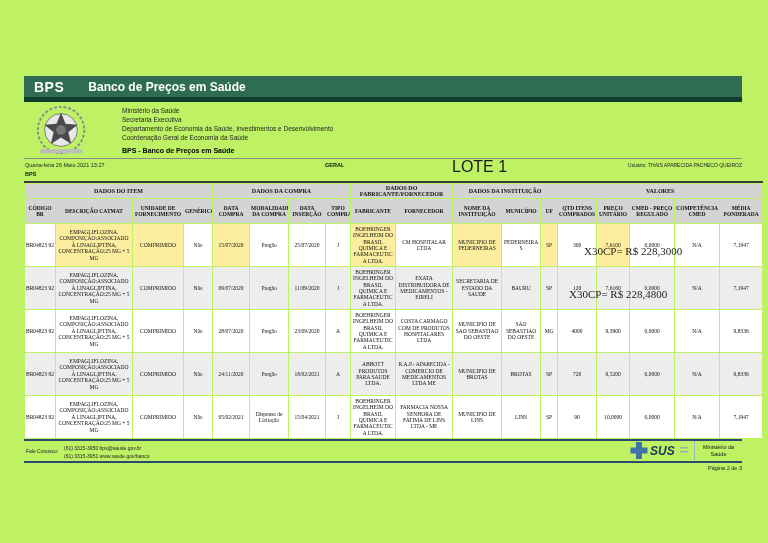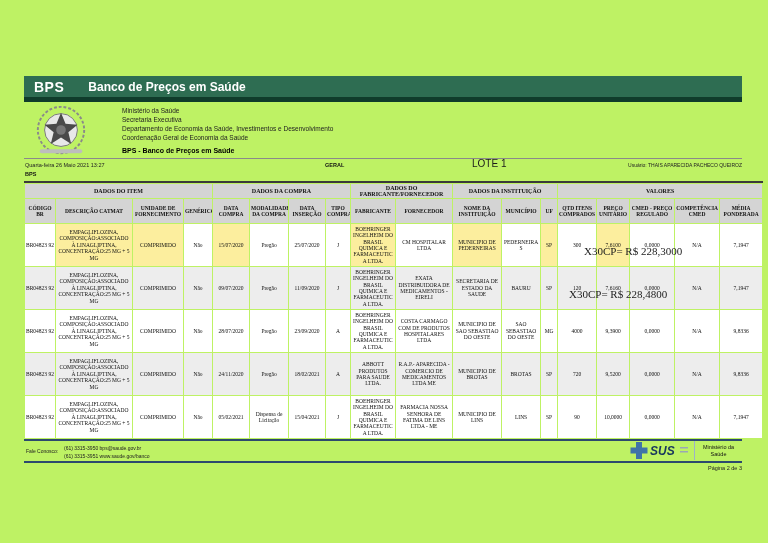--- a/index.html
+++ b/index.html
@@ -16,21 +16,21 @@
 
   
   .coat { position:absolute; left:32px; top:103px; width:58px; height:56px; }
   .ministry-text { position:absolute; left:122px; top:106px; font-size:6.5px; line-height:9px; color:#222; }
   .ministry-bold { font-weight:bold; font-size:7px; margin-top:4px; color:#000; }
   .rule { position:absolute; left:24px; top:158px; width:718px; height:1px; background:#8a8a8a; }
 
   
   .date    { position:absolute; left:25px;  top:162px; font-size:5.5px; color:#222; }
   .geral   { position:absolute; left:325px; top:162px; font-size:5.5px; font-weight:bold; }
-  .lote    { position:absolute; left:472px; top:158px; font-size:10px; color:#1a1a1a; }
+  .lote    { position:absolute; left:452px; top:158px; font-size:16px; color:#1a1a1a; }
   .user    { position:absolute; right:26px; top:162px; font-size:5px; color:#222; }
   .bps-sm  { position:absolute; left:25px;  top:171px; font-size:5.5px; font-weight:bold; }
 
   
   .table-wrap { position:absolute; left:24px; top:181px; width:720px;font-family:Liberation Serif, serif; }
   table { width:720px; table-layout:fixed; border-collapse:separate; border-spacing:1px;
     border-top:2px solid #3a3a3a; }
   th { background:#d4d4d4; font-weight:bold; text-align:center; vertical-align:middle;
     padding:1px; overflow:hidden; }
   th.g { font-size:6px;   height:13px; }

